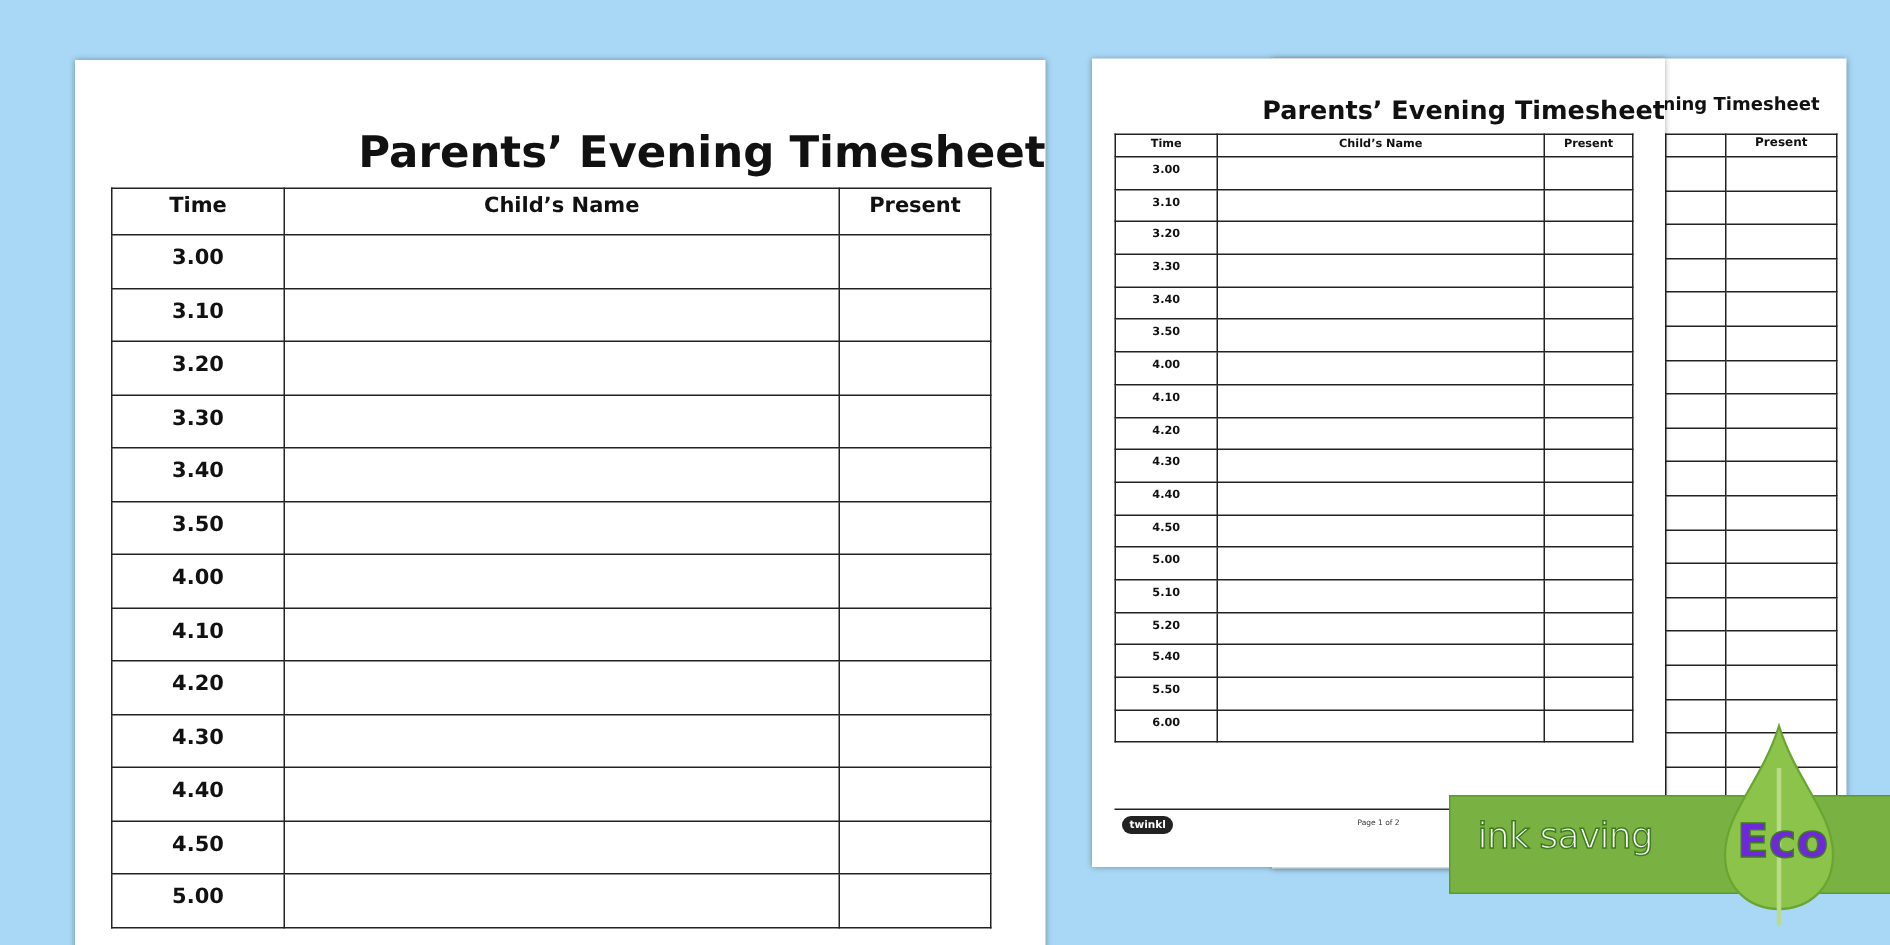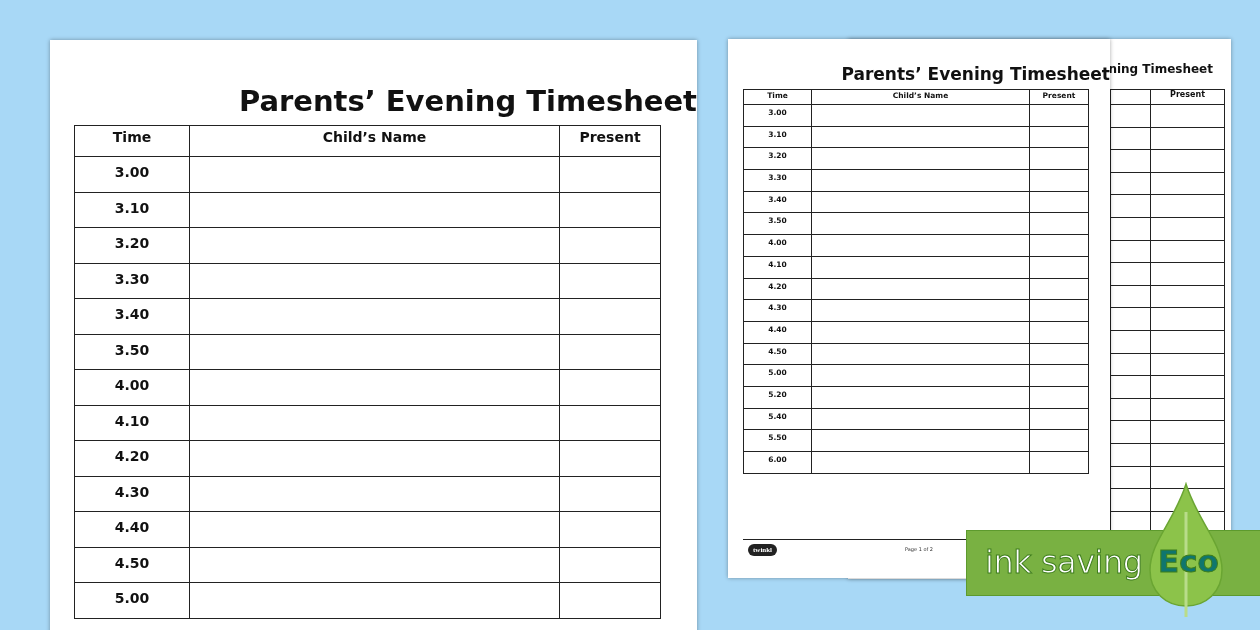--- a/index.html
+++ b/index.html
@@ -17,26 +17,26 @@
   #p3 .title { top:23px; font-size:12px; text-align:right; right:18px; left:auto; }
   #p3 table { left:262px; top:50px; width:114px; }
   #p3 th { height:14px; font-size:8px; }
   #p3 td { height:21.6px; }
   #p2 { left:728px; top:39px; width:382px; height:539px; }
   #p2 .title { top:25px; font-size:17px; }
   #p2 table { left:15px; top:50px; width:345px; }
   #p2 th { height:14px; font-size:7.5px; line-height:11px; }
   #p2 td { height:21.7px; font-size:7.5px; padding-top:3px; box-sizing:border-box; }
   #p2 .footline { position:absolute; left:15px; top:500px; width:345px; border-top:1.5px solid #222; }
-  #p2 .logo { position:absolute; left:20px; top:505px; background:#222; color:#fff; font-size:7px; font-weight:bold; padding:2px 5px; border-radius:8px;font-family:Liberation Serif, serif; }
+  #p2 .logo { position:absolute; left:20px; top:505px; background:#222; color:#fff; font-size:7px; font-weight:bold; padding:2px 5px; border-radius:8px; }
   #p2 .pagenum { position:absolute; left:0; right:0; top:507px; text-align:center; font-size:5px; color:#333; }
   .eco { position:absolute; left:966px; top:530px; width:300px; height:66px; background:#79b142; border:1px solid #5d9a2d; box-sizing:border-box; }
-  .eco .ink { position:absolute; left:18px; top:12px; font-size:32px; color:#fff; -webkit-text-stroke:1px #3e7d1c; letter-spacing:-0.5px; }
+  .eco .ink { position:absolute; left:18px; top:12px; font-size:24px; color:#fff; -webkit-text-stroke:1px #3e7d1c; letter-spacing:-0.5px; }
   .drop { position:absolute; left:1148px; top:482px; width:76px; height:135px; }
-  .eco-word { position:absolute; left:1158px; top:543px; font-size:31px; font-weight:bold; color:#0f766e; -webkit-text-stroke:1px #3e7d1c; }
+  .eco-word { position:absolute; left:1158px; top:543px; font-size:31px; font-weight:bold; color:#6d28d9; -webkit-text-stroke:1px #3e7d1c; }
 </style>
 </head>
 <body>
 
 <div class="page" id="p1">
   <div class="title">Parents’ Evening Timesheet</div>
   <table>
     <colgroup>
         <col style="width:115px">
         <col style="width:370px">
@@ -288,20 +288,25 @@
           <td>4.50</td>
           <td></td>
           <td></td>
         </tr>
         <tr>
           <td>5.00</td>
           <td></td>
           <td></td>
         </tr>
         <tr>
+          <td>5.10</td>
+          <td></td>
+          <td></td>
+        </tr>
+        <tr>
           <td>5.20</td>
           <td></td>
           <td></td>
         </tr>
         <tr>
           <td>5.40</td>
           <td></td>
           <td></td>
         </tr>
         <tr>

